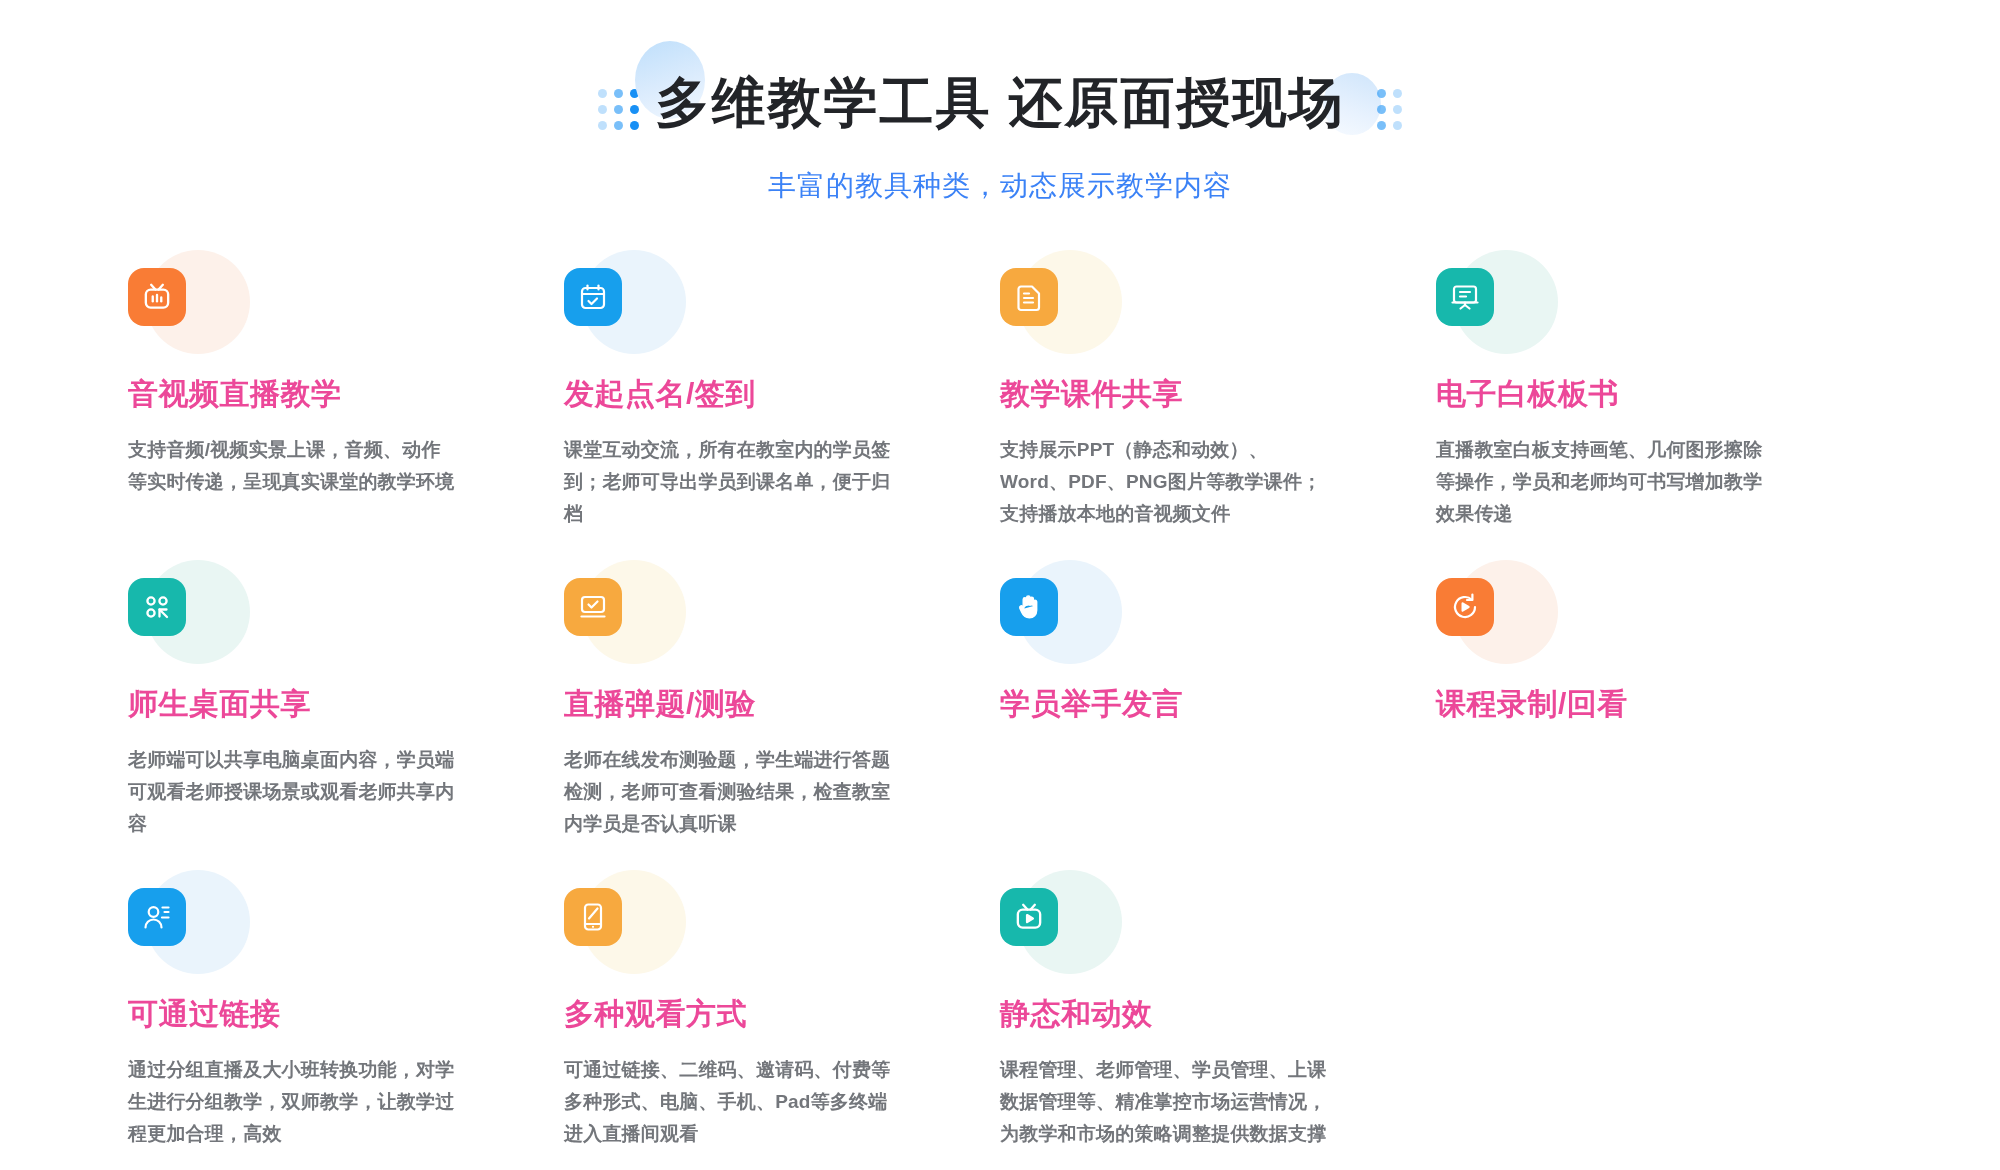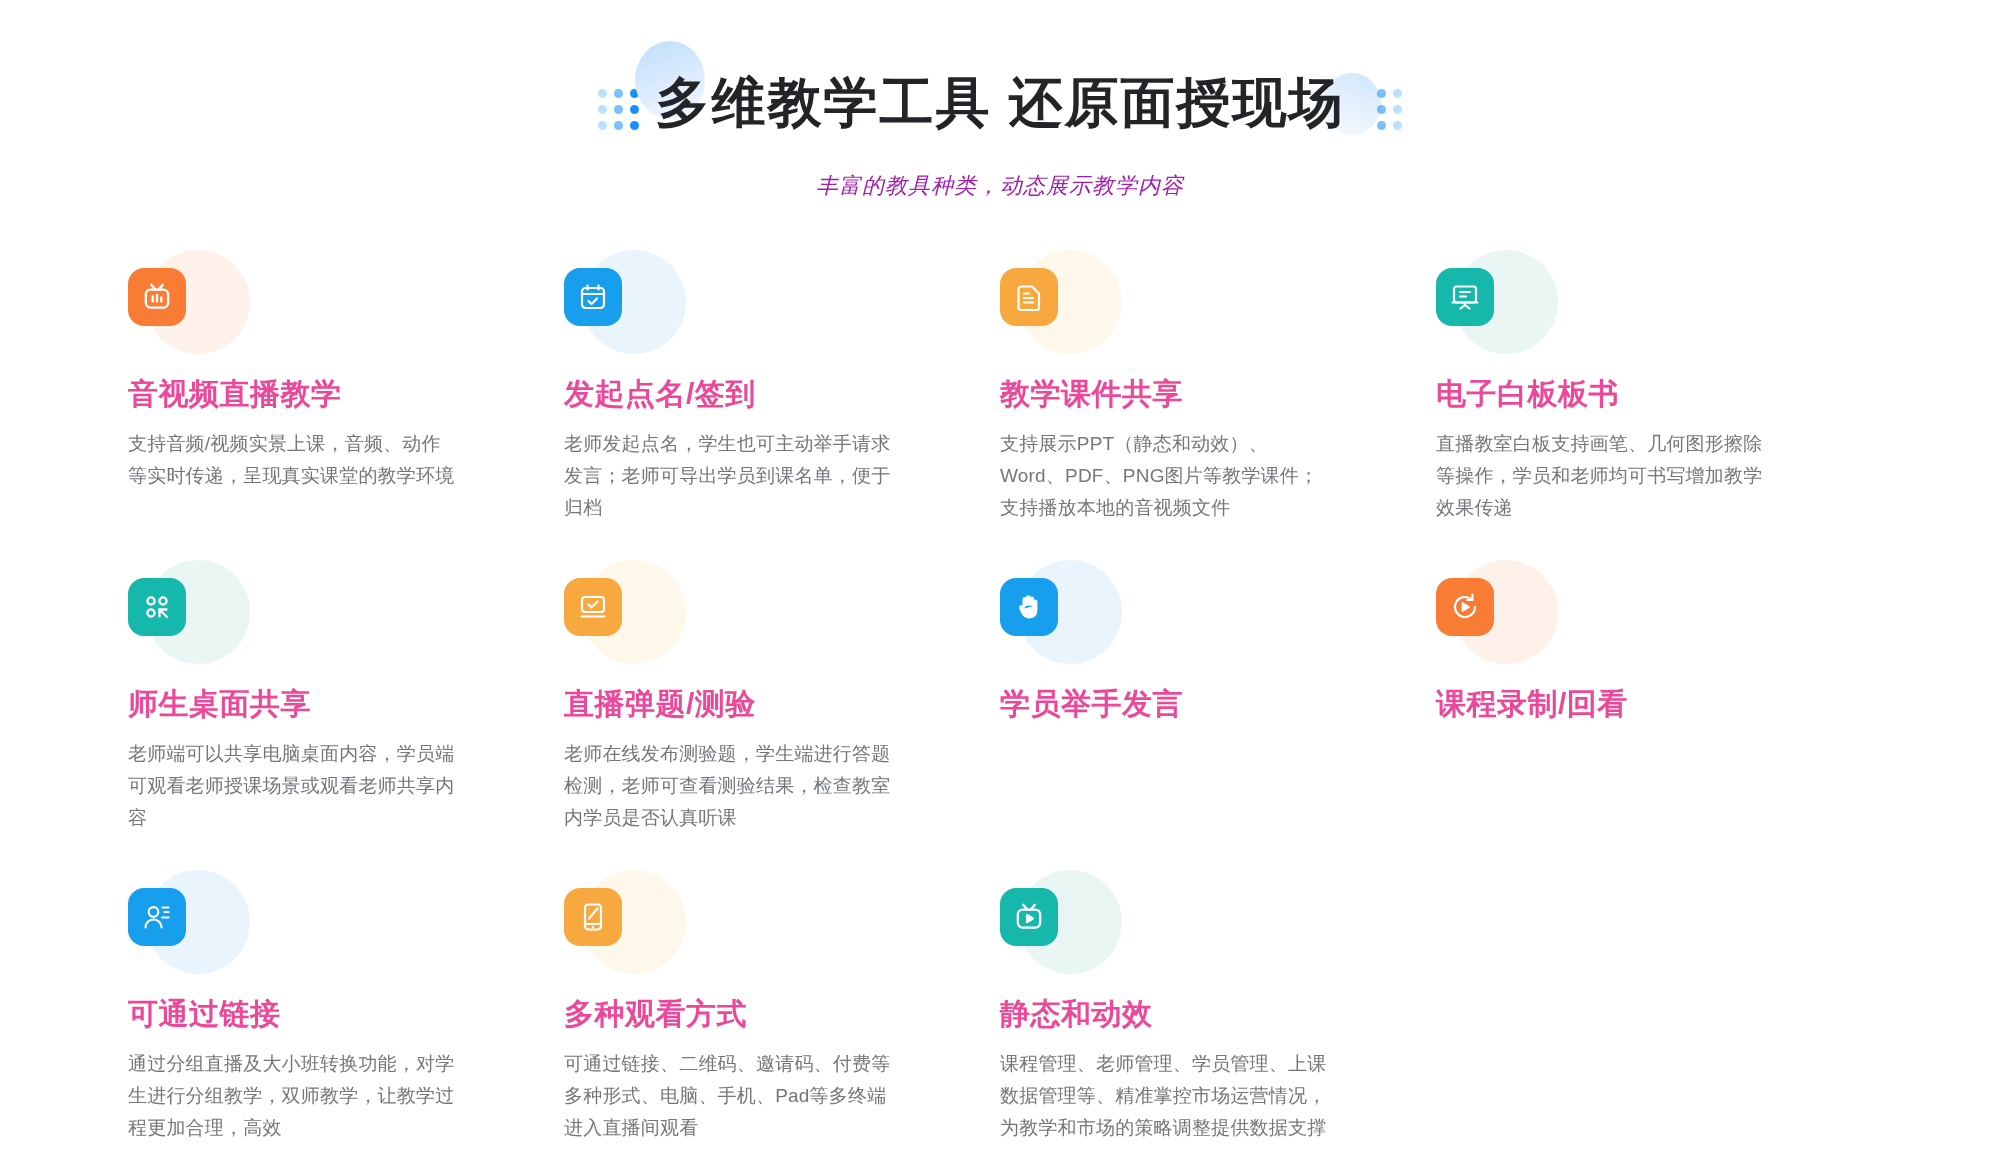--- a/index.html
+++ b/index.html
@@ -89,25 +89,24 @@
     font-size: 54px;
     font-weight: bold;
     color: #222428;
     letter-spacing: 2px;
     line-height: 78px;
     white-space: nowrap;
   }
 
   .page-subtitle {
     margin-top: 22px;
-    font-size: 22px;
-    color: #a21caf;
+    font-size: 28px;
+    color: #3b82f6;
     letter-spacing: 1px;
     line-height: 32px;
-    font-style: italic;
   }
 
   
   .features {
     position: relative;
     margin: 66px auto 0;
     width: 1920px;
     display: grid;
     grid-template-columns: repeat(4, 1fr);
     row-gap: 0px;
@@ -153,26 +152,27 @@
     margin-top: 8px;
     font-size: 30px;
     font-weight: bold;
     color: #ec4899;
     letter-spacing: 0.5px;
     line-height: 44px;
     white-space: nowrap;
   }
 
   .feature-desc {
-    margin-top: 12px;
+    margin-top: 18px;
     font-size: 19px;
     color: #73767b;
     line-height: 32px;
     max-width: 330px;
     letter-spacing: 0.2px;
+    font-weight: bold;
   }
 </style>
 </head>
 <body>
 
 <div class="page">
 
   <div class="header">
     <div class="title-row">
 
@@ -235,21 +235,21 @@
             <svg width="32" height="32" viewBox="0 0 32 32" fill="none" stroke="#fff" stroke-width="2.2" stroke-linecap="round" stroke-linejoin="round">
       <rect x="5" y="7" width="22" height="20" rx="3.5"></rect>
       <path d="M5 13h22"></path>
       <path d="M10.5 4.5v4"></path>
               <path d="M21.5 4.5v4"></path>
       <path d="M11.5 20l3 3 5.5-5.5"></path>
     </svg>
           </div>
     </div>
     <div class="feature-title">发起点名/签到</div>
-    <div class="feature-desc">老师发起点名，学生也可主动举手请求发言；老师可导出学员到课名单，便于归档</div>
+    <div class="feature-desc">课堂互动交流，所有在教室内的学员签到；老师可导出学员到课名单，便于归档</div>
   </div>
       <div class="feature">
     <div class="icon-area">
       <div class="blob" style="background: rgb(253, 248, 233);"></div>
       <div class="icon-tile" style="background: rgb(247, 169, 63);">
             <svg width="32" height="32" viewBox="0 0 32 32" fill="none" stroke="#fff" stroke-width="2.2" stroke-linecap="round" stroke-linejoin="round">
       <path d="M7 5.5h11l7 7v14a2.5 2.5 0 0 1-2.5 2.5h-15.5A2.5 2.5 0 0 1 4.5 26.5V8A2.5 2.5 0 0 1 7 5.5z" transform="translate(1,0)"></path>
       <path d="M11 12.5h5"></path>
               <path d="M11 17h9"></path>
               <path d="M11 21.5h9"></path>

